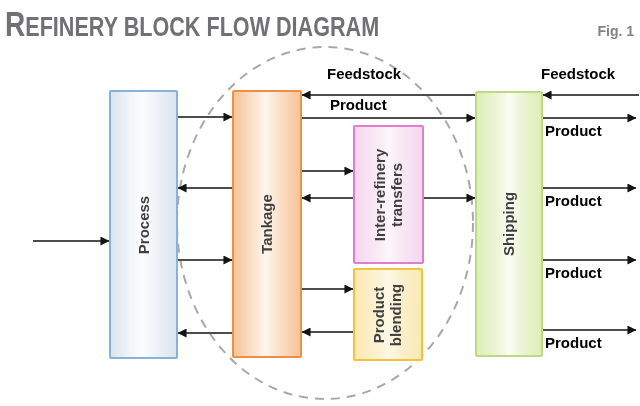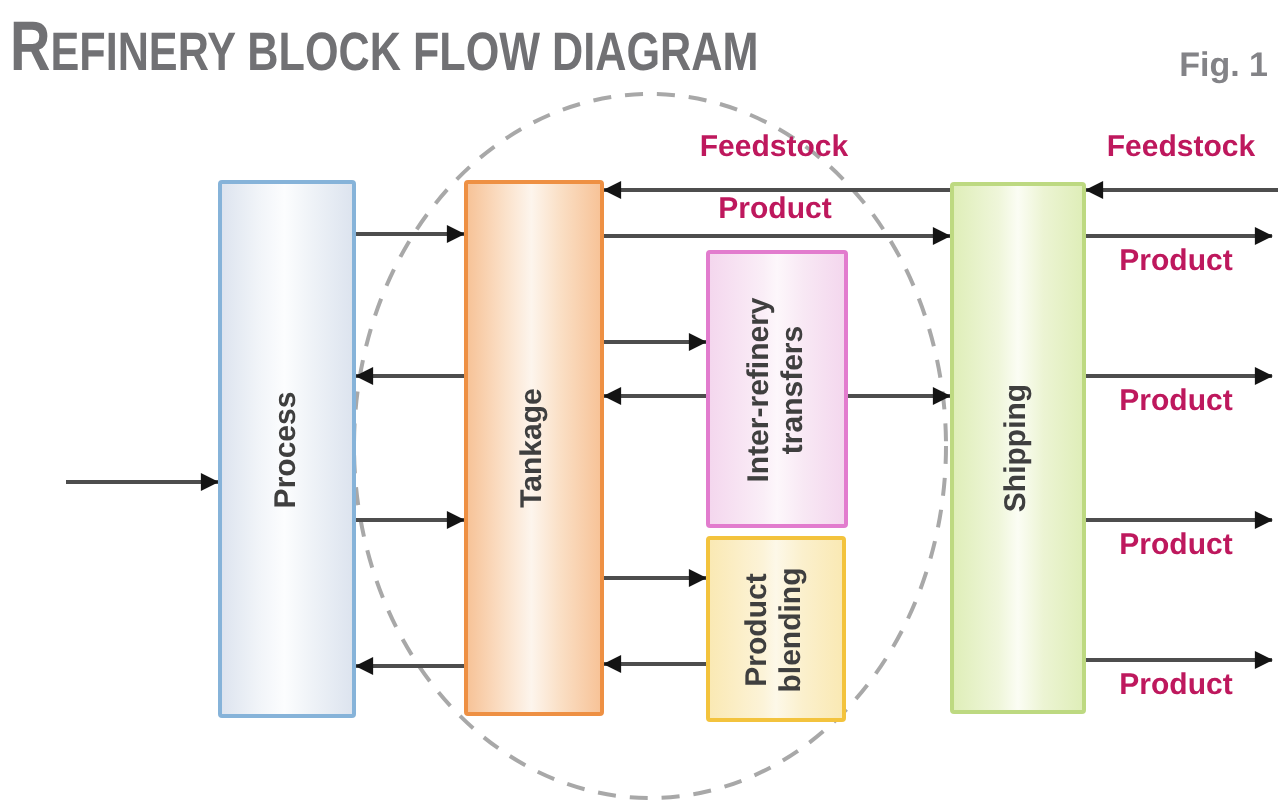--- a/index.html
+++ b/index.html
@@ -10,21 +10,21 @@
   #diagram-layer{position:absolute;left:0;top:0;width:640px;height:406px;}
   .title{
     position:absolute;left:5px;top:4px;
     font-size:27px;font-weight:bold;color:#717174;
     transform:scaleX(0.80);transform-origin:0 0;white-space:nowrap;
     letter-spacing:0px;
   }
   .title::first-letter{font-size:35px;}
   .fig-label{
     position:absolute;left:560px;top:23px;width:74px;text-align:right;
-    font-size:17px;font-weight:bold;color:#838387;
+    font-size:14px;font-weight:bold;color:#838387;
   }
   .block{
     position:absolute;box-sizing:border-box;border-radius:2px;
   }
   .vlabel{
     position:absolute;left:50%;top:50%;
     transform:translate(-50%,-50%) rotate(-90deg);
     font-size:15px;font-weight:bold;color:#3f3f3f;
     white-space:nowrap;text-align:center;line-height:1.12;
   }
@@ -50,22 +50,22 @@
     border:2px solid #f3c33d;
     background:linear-gradient(90deg,#fae9b4 0%,#fcf3d8 40%,#fdf8e8 50%,#fbf0cd 70%,#fae9b4 100%);
   }
   .block-blending .vlabel{width:104px;}
   .block-shipping{
     left:475px;top:91px;width:68px;height:266px;
     border:2px solid #bdd981;
     background:linear-gradient(90deg,#dfeeb9 0%,#eff6da 35%,#fbfdf4 50%,#ecf4d3 70%,#dfeeb9 100%);
   }
   .flow-label{
-    position:absolute;font-size:15px;font-weight:bold;color:#be185d;
-    text-align:center;white-space:nowrap;
+    position:absolute;font-size:15px;font-weight:bold;color:#000000;
+    text-align:left;white-space:nowrap;
   }
   .fl-crude{left:28px;top:217px;width:66px;}
   .fl-feedstock-mid{left:327px;top:65px;width:120px;}
   .fl-product-mid{left:330px;top:96px;width:115px;}
   .fl-feedstock-right{left:541px;top:65px;width:99px;}
   .fl-product-r1{left:545px;top:122px;width:86px;}
   .fl-product-r2{left:545px;top:192px;width:86px;}
   .fl-product-r3{left:545px;top:264px;width:86px;}
   .fl-product-r4{left:545px;top:334px;width:86px;}
 </style>

